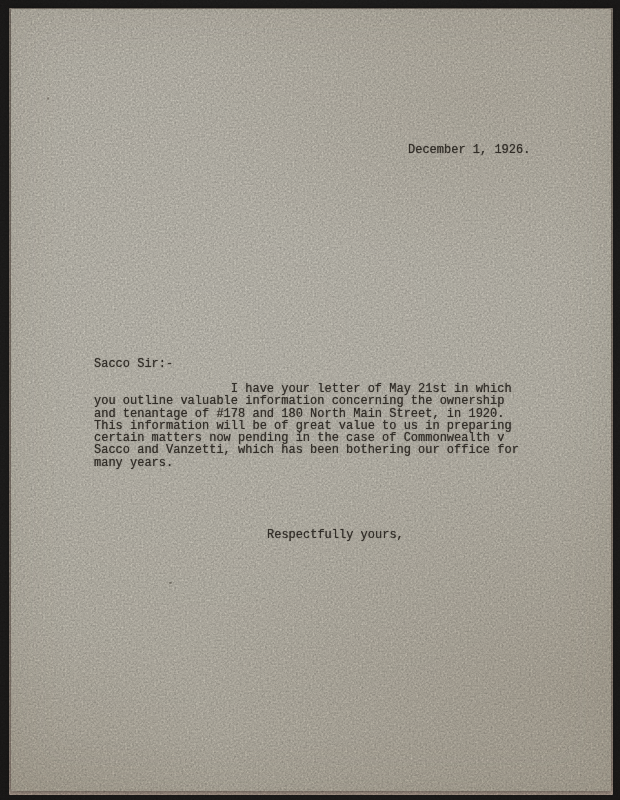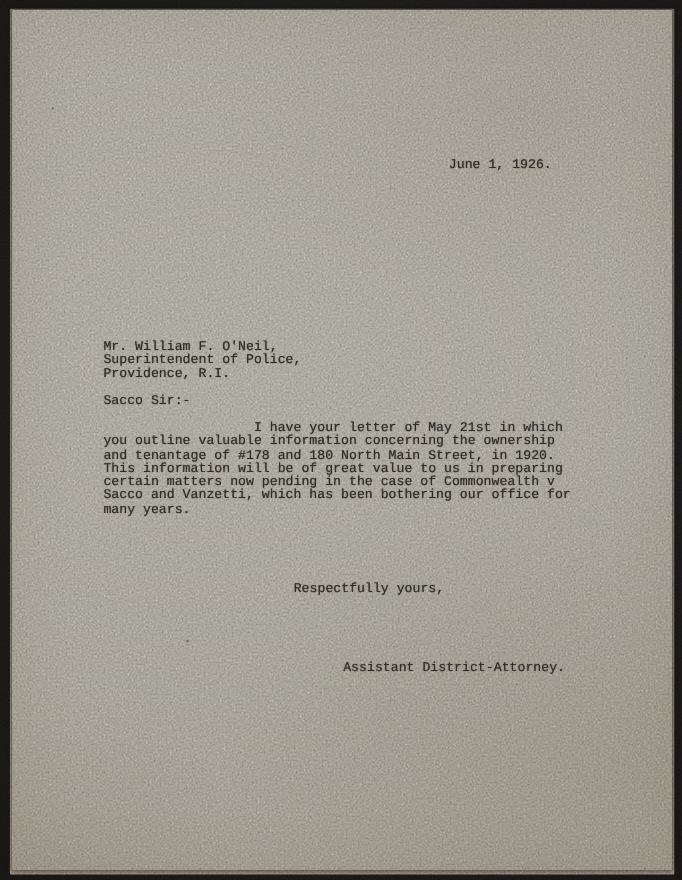--- a/index.html
+++ b/index.html
@@ -73,34 +73,30 @@
     inset: 0;
     pointer-events: none;
   }
 </style>
 </head>
 <body>
 
 <div class="scan">
   <div class="under-sheet"></div>
   <div class="paper">
-    <div class="txt date">June 1, 1926.</div>
-    <div class="txt recipient">Mr. William F. O'Neil,
-Superintendent of Police,
-Providence, R.I.</div>
+    <div class="txt date">December 1, 1926.</div>
     <div class="txt salutation">Sacco Sir:-</div>
     <div class="txt p1">                   I have your letter of May 21st in which
 you outline valuable information concerning the ownership
 and tenantage of #178 and 180 North Main Street, in 1920.
 This information will be of great value to us in preparing
 certain matters now pending in the case of Commonwealth v
 Sacco and Vanzetti, which has been bothering our office for
 many years.</div>
     <div class="txt closing">Respectfully yours,</div>
-    <div class="txt signature">Assistant District-Attorney.</div>
     <div class="speck s1"></div>
     <div class="speck s2"></div>
   </div>
   <svg class="grain" width="620" height="800" aria-hidden="true">
     <filter id="grainF">
       <feTurbulence type="fractalNoise" baseFrequency="0.55" numOctaves="2" seed="7" stitchTiles="stitch"></feTurbulence>
       <feColorMatrix type="matrix" values="0 0 0 0 0  0 0 0 0 0  0 0 0 0 0  0.35 0.35 0.35 0 0"></feColorMatrix>
     </filter>
     <rect width="620" height="800" filter="url(#grainF)" opacity="0.45"></rect>
   </svg>

